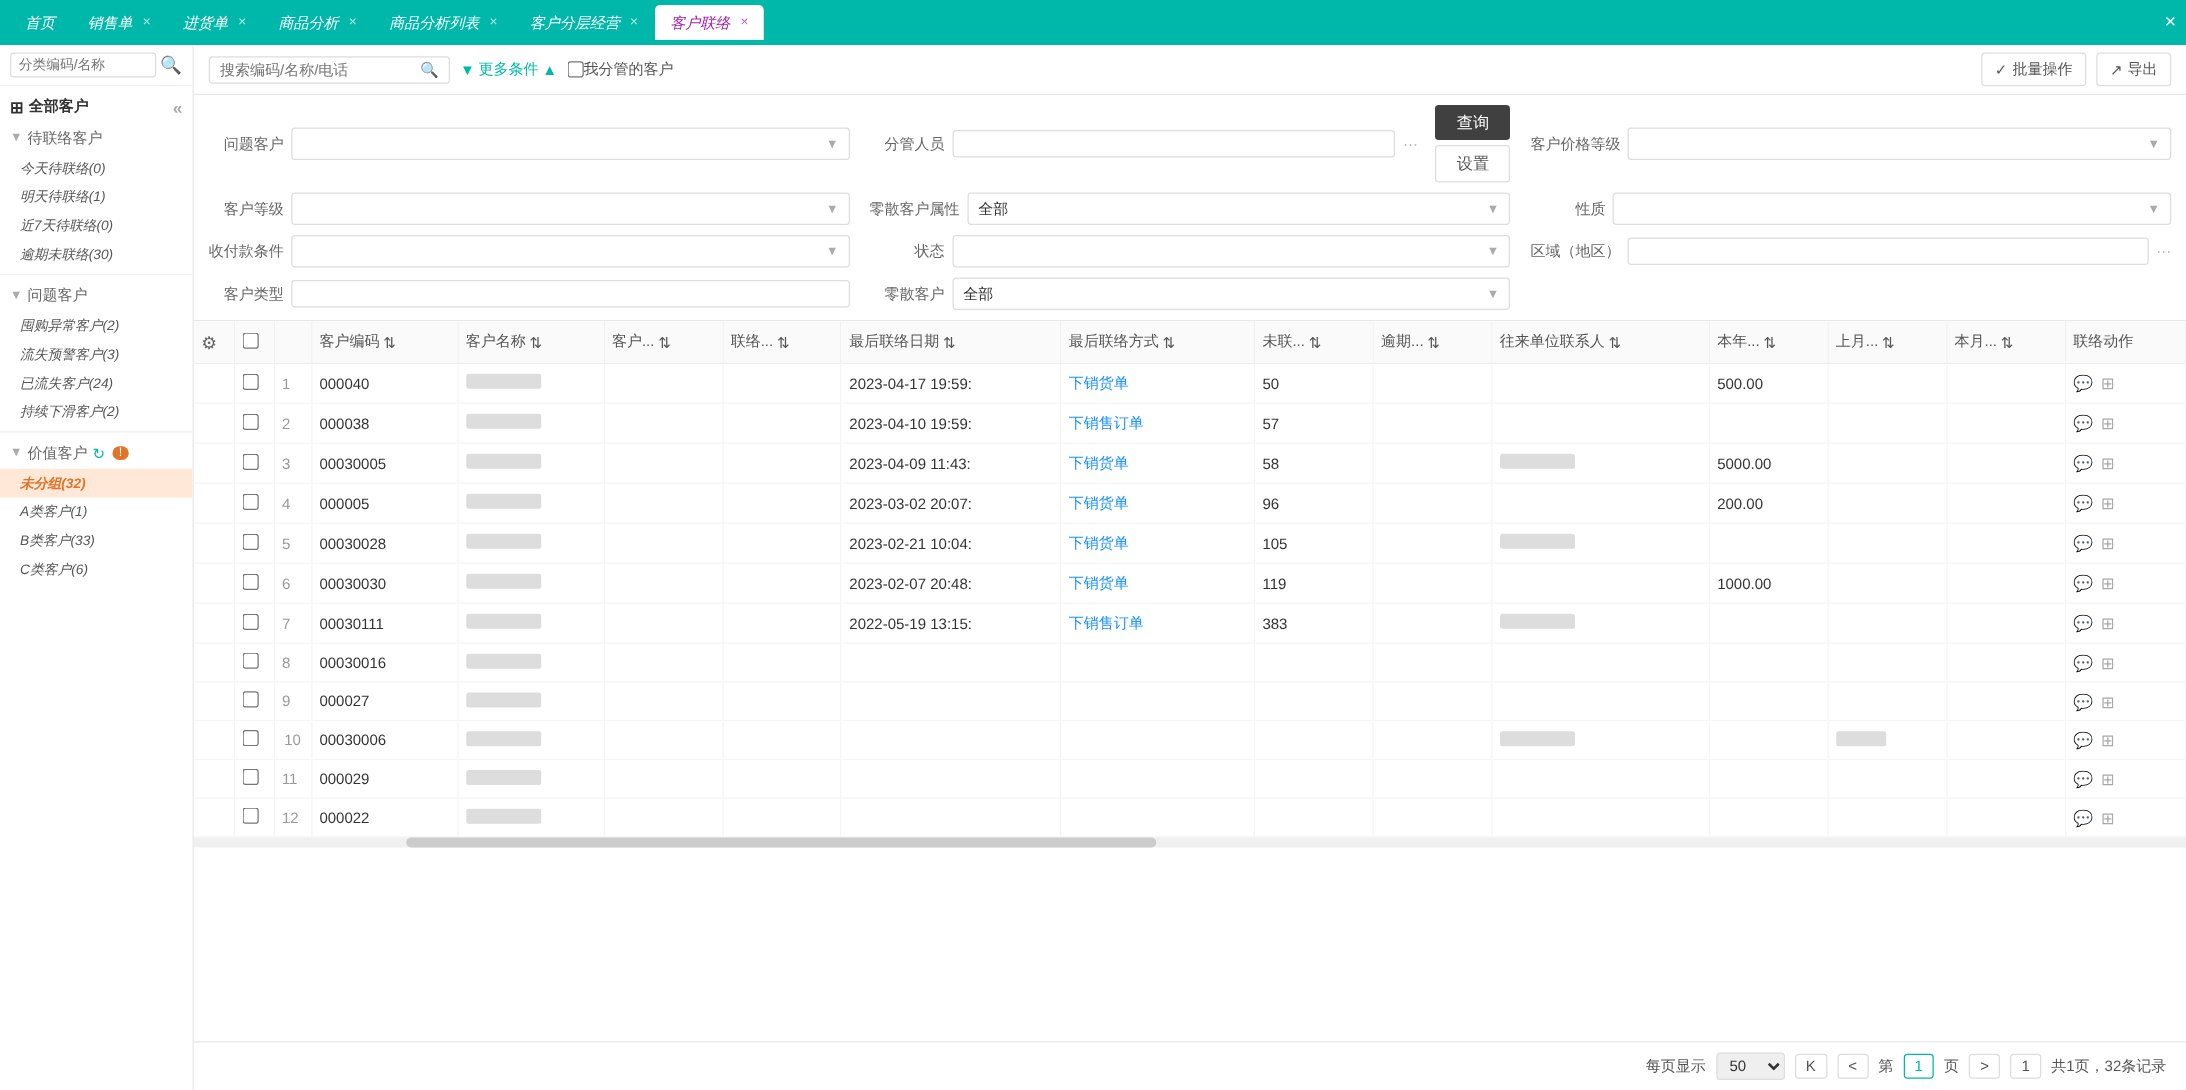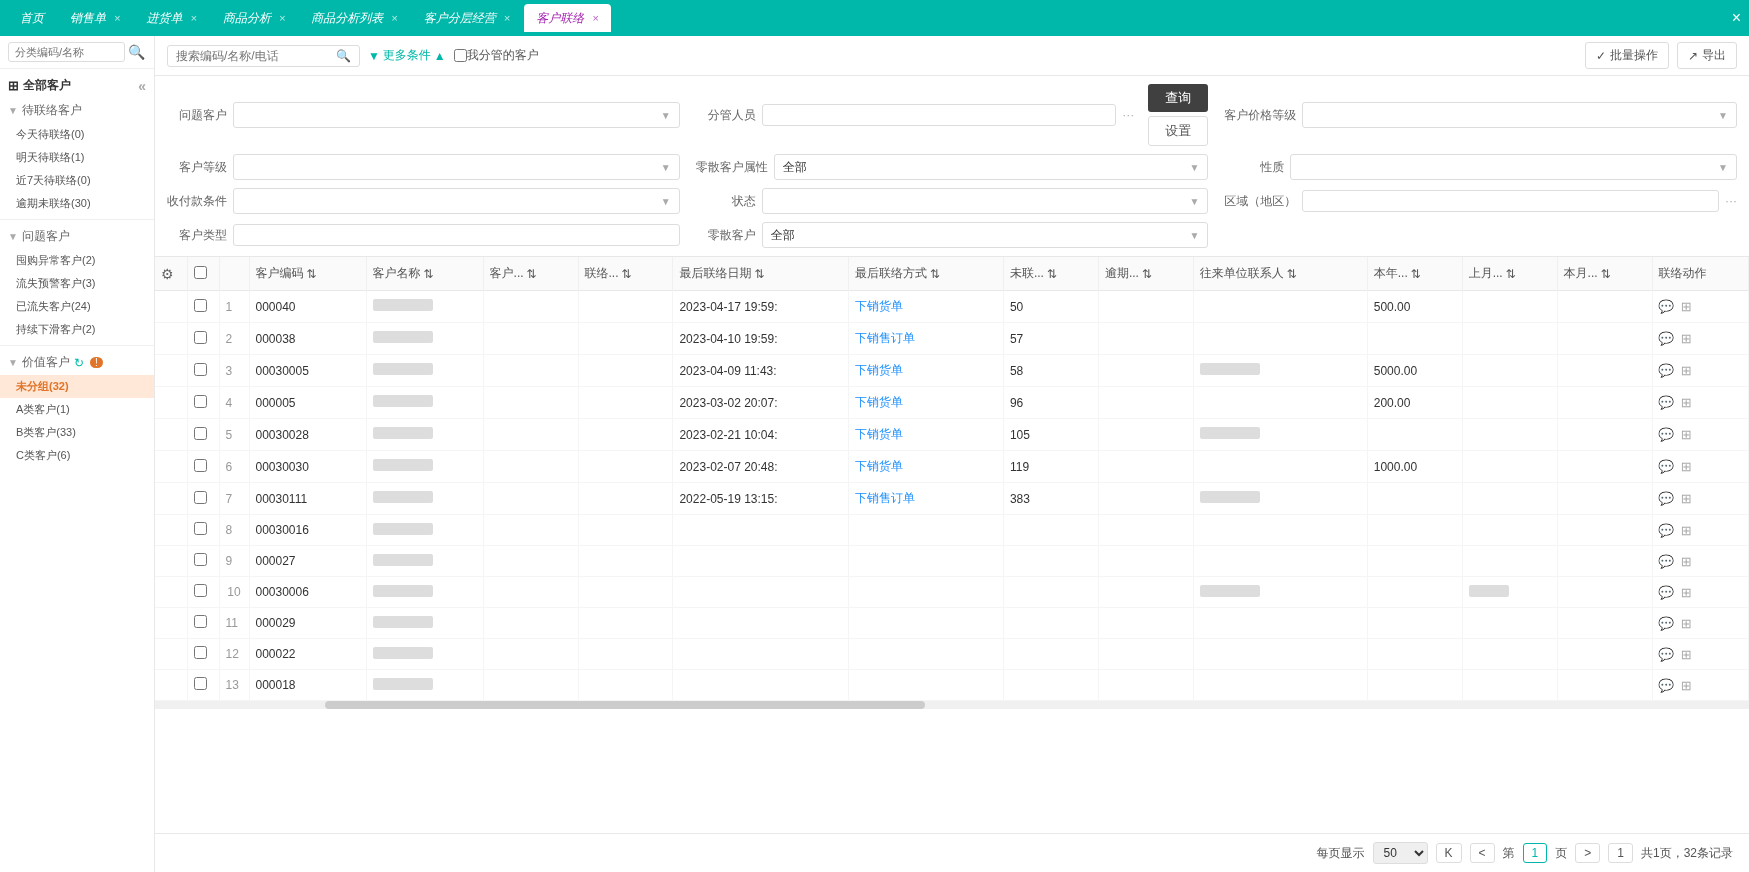--- a/index.html
+++ b/index.html
@@ -108,20 +108,21 @@
     .sidebar-group-label .arrow {
       color: #aaa;
       font-size: 10px;
     }
     .sidebar-item {
       padding: 4px 8px 4px 16px;
       color: #555;
       cursor: pointer;
       font-size: 11px;
       white-space: nowrap;
+      font-style: italic;
     }
     .sidebar-item.active {
       background: #ffe8d8;
       color: #e07428;
       font-weight: bold;
     }
     .sidebar-divider {
       height: 1px;
       background: #f0f0f0;
       margin: 4px 0;
@@ -921,43 +922,20 @@
       <td></td>
       <td></td>
       <td></td>
       <td>
         <div class="action-icons">
           <span class="action-icon">💬</span>
           <span class="action-icon">⊞</span>
         </div>
       </td>
     </tr>
-            <tr>
-      <td></td>
-      <td><input type="checkbox" style=""></td>
-      <td style="color:#999;">13</td>
-      <td>000018</td>
-      <td><span class="td-blurred"></span></td>
-      <td></td>
-      <td></td>
-      <td></td>
-      <td></td>
-      <td></td>
-      <td></td>
-      <td></td>
-      <td></td>
-      <td></td>
-      <td></td>
-      <td>
-        <div class="action-icons">
-          <span class="action-icon">💬</span>
-          <span class="action-icon">⊞</span>
-        </div>
-      </td>
-    </tr>
           </tbody>
       </table>
       <div class="scrollbar-area">
         <div class="scrollbar-thumb"></div>
       </div>
     </div>
 
     <div class="pagination">
       <span>每页显示</span>
       <select class="page-size-select">

